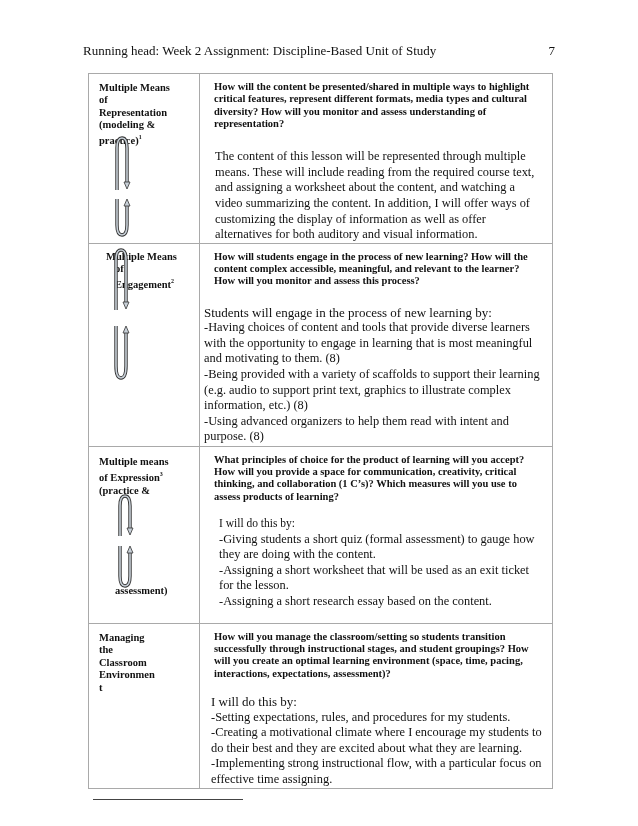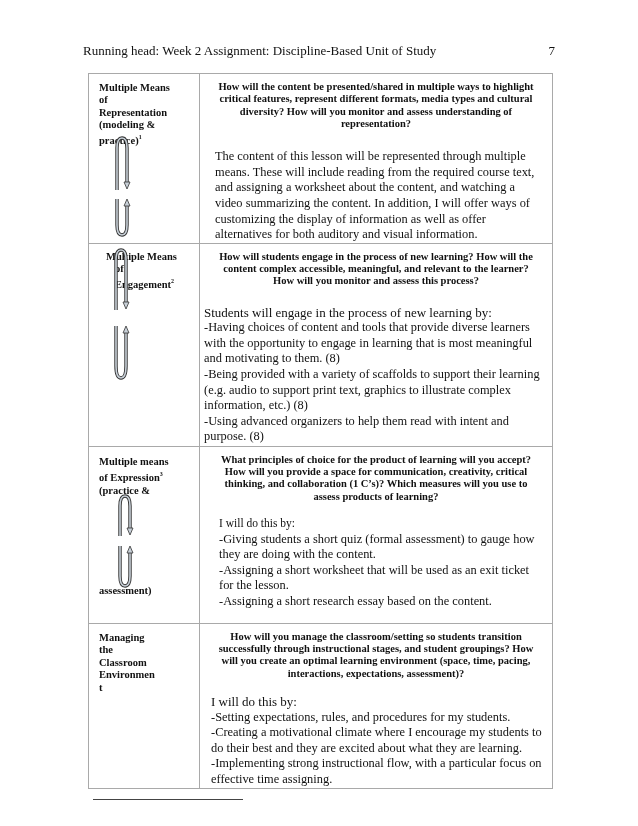--- a/index.html
+++ b/index.html
@@ -5,21 +5,21 @@
   html, body { margin:0; padding:0; background:#ffffff; }
   body { width:638px; height:826px; position:relative; overflow:hidden; font-family:"Liberation Serif", serif; color:#111; }
   .running-head { position:absolute; left:83px; top:43px; width:472px; font-size:13px; }
   .running-head .page-num { position:absolute; right:0; top:0; }
   table.unit { position:absolute; left:88px; top:73px; width:463px; border-collapse:collapse; table-layout:fixed; }
   table.unit td { border:1px solid #a9a9a9; vertical-align:top; padding:0;margin-left:32px; }
   td.label-cell { width:110px; position:relative; }
   td.content-cell { width:352px; }
   .label { font-weight:bold; font-size:10.5px; line-height:12.3px; padding:8px 0 0 10px; }
   .label sup { font-size:6px; }
-  .question { font-weight:bold; font-size:10.5px; line-height:12.3px; text-align:center; padding:7px 14px 0 14px; }
+  .question { font-weight:bold; font-size:10.5px; line-height:12.3px; text-align:left; padding:7px 14px 0 14px; }
   .answer { font-size:12.4px; line-height:15.6px; }
   .answer .lead { font-weight:normal; }
   .r1 { height:167px; } .r2 { height:203px; } .r3 { height:177px; } .r4 { height:165px; }
   .arrow { position:absolute; }
   .footnote-rule { position:absolute; left:93px; top:799px; width:150px; border-top:1px solid #444; }
 </style>
 </head>
 <body>
 
 <div class="running-head">
@@ -97,21 +97,21 @@
       <svg class="arrow" style="left:27px;top:47px" width="18" height="44" viewBox="0 0 18 44">
         <path d="M4 42 L4 12 Q4 2 9 2 Q14 2 14 12 L14 34" fill="none" stroke="#333" stroke-width="3.4"></path>
         <path d="M4 42 L4 12 Q4 2 9 2 Q14 2 14 12 L14 34" fill="none" stroke="#c8d0d8" stroke-width="1.6"></path>
         <path d="M11 34 L17 34 L14 41 Z" fill="#c8d0d8" stroke="#333" stroke-width="0.8"></path>
       </svg>
       <svg class="arrow" style="left:27px;top:97px" width="18" height="44" viewBox="0 0 18 44">
         <path d="M4 2 L4 32 Q4 42 9 42 Q14 42 14 32 L14 9" fill="none" stroke="#333" stroke-width="3.4"></path>
         <path d="M4 2 L4 32 Q4 42 9 42 Q14 42 14 32 L14 9" fill="none" stroke="#c8d0d8" stroke-width="1.6"></path>
         <path d="M11 9 L17 9 L14 2 Z" fill="#c8d0d8" stroke="#333" stroke-width="0.8"></path>
       </svg>
-      <div class="label" style="position:absolute;left:0;top:130px">assessment)</div>
+      <div class="label" style="position:absolute;left:16px;top:130px">assessment)</div>
     </td>
     <td class="content-cell">
       <div class="question">What principles of choice for the product of learning will you accept? How will you provide a space for communication, creativity, critical thinking, and collaboration (1 C’s)? Which measures will you use to assess products of learning?</div>
       <div class="answer" style="padding:13px 10px 0 19px">
         <div class="lead" style="font-size:11.5px">I will do this by:</div>
         <div>-Giving students a short quiz (formal assessment) to gauge how they are doing with the content.</div>
         <div>-Assigning a short worksheet that will be used as an exit ticket for the lesson.</div>
         <div>-Assigning a short research essay based on the content.</div>
       </div>
     </td>

